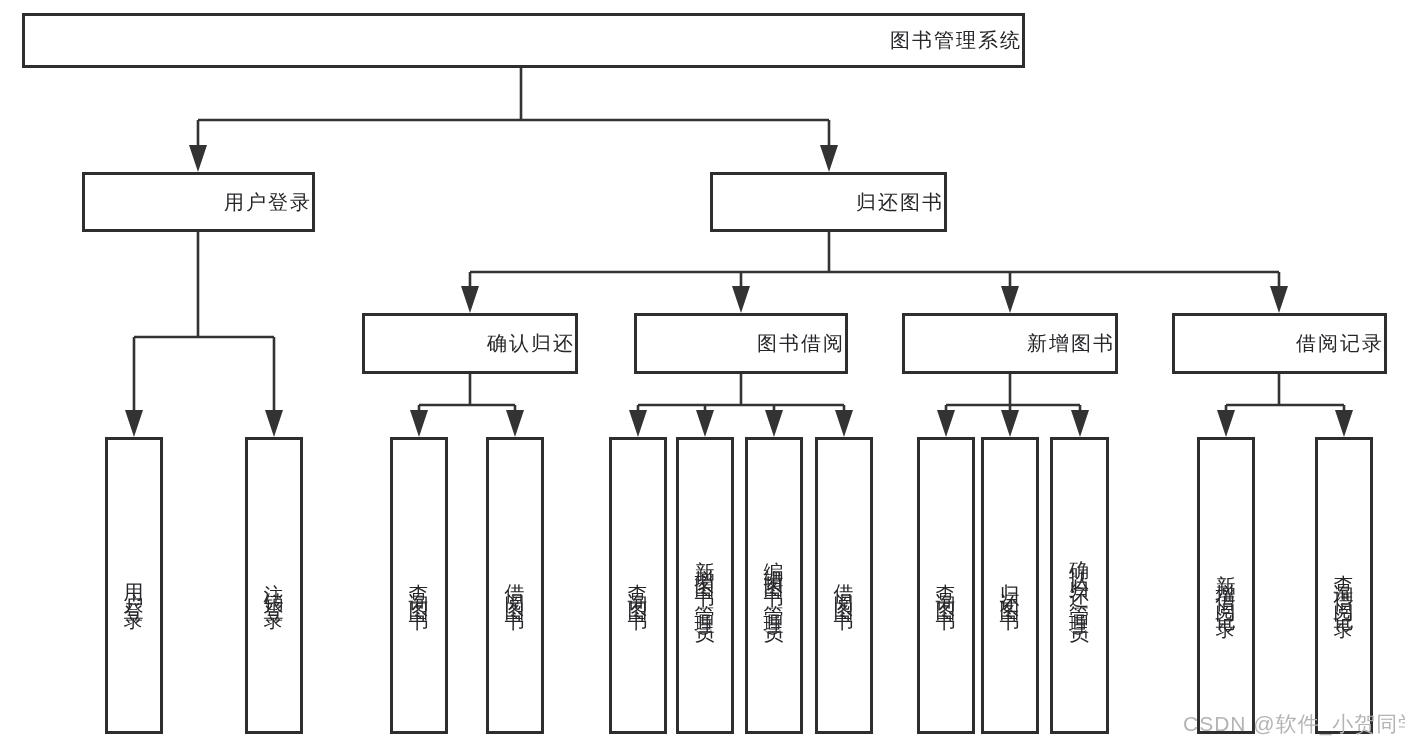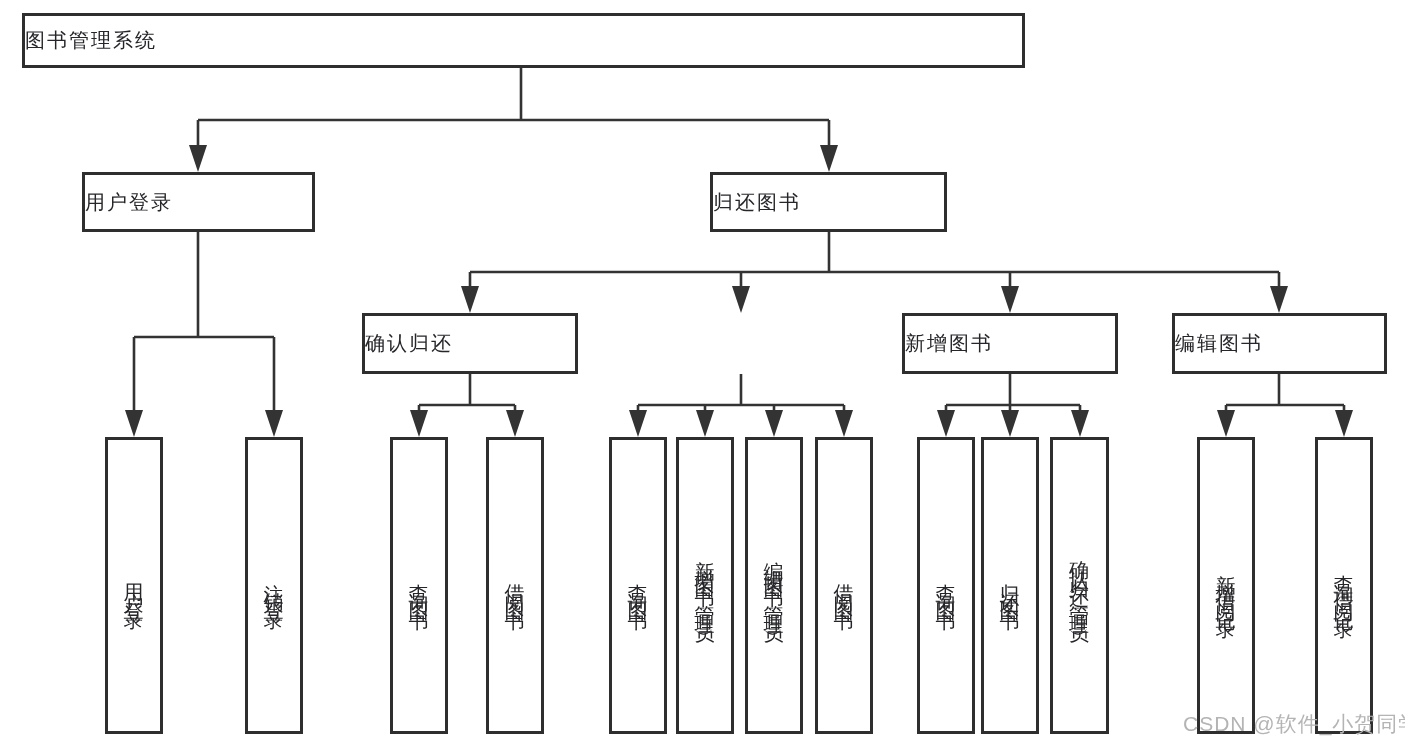--- a/index.html
+++ b/index.html
@@ -7,21 +7,21 @@
     position:relative;width:1405px;height:747px;overflow:hidden;
     background:var(--background,#ffffff);
     font-family:"Liberation Sans","DejaVu Sans",sans-serif;
   }
   .connectors{position:absolute;left:0;top:0;width:1405px;height:747px;}
   .cline{fill:none;stroke:var(--line,#333333);stroke-width:2.6px;}
   .carrow{fill:var(--line,#333333);stroke:none;}
   .hbox{
     position:absolute;box-sizing:border-box;background:#ffffff;
     border:3px solid var(--box-border,#2e2e2e);
-    display:flex;align-items:center;justify-content:flex-start;
+    display:flex;align-items:center;justify-content:flex-end;
     font-size:20px;letter-spacing:2px;color:var(--text,#26262a);
     z-index:2;
   }
   .vbox{
     position:absolute;box-sizing:border-box;background:#ffffff;
     border:3px solid var(--box-border,#2e2e2e);
     display:flex;align-items:center;justify-content:center;
     z-index:2;
   }
   .vbox span{
@@ -98,25 +98,28 @@
   <div class="hbox" style="left:82px;top:172px;width:233px;height:60px">
     <span>用户登录</span>
   </div>
   <div class="hbox" style="left:710px;top:172px;width:237px;height:60px">
     <span>归还图书</span>
   </div>
 
   <div class="hbox" style="left:362px;top:313px;width:216px;height:61px">
     <span>确认归还</span>
   </div>
+  <div class="hbox" style="left:634px;top:313px;width:214px;height:61px">
+    <span>图书借阅</span>
+  </div>
   <div class="hbox" style="left:902px;top:313px;width:216px;height:61px">
     <span>新增图书</span>
   </div>
   <div class="hbox" style="left:1172px;top:313px;width:215px;height:61px">
-    <span>编辑图书</span>
+    <span>借阅记录</span>
   </div>
 
   <div class="vbox" style="left:105px;top:437px;width:58px;height:297px">
     <span>用户登录</span>
   </div>
   <div class="vbox" style="left:245px;top:437px;width:58px;height:297px">
     <span>注销登录</span>
   </div>
 
   <div class="vbox" style="left:390px;top:437px;width:58px;height:297px">

